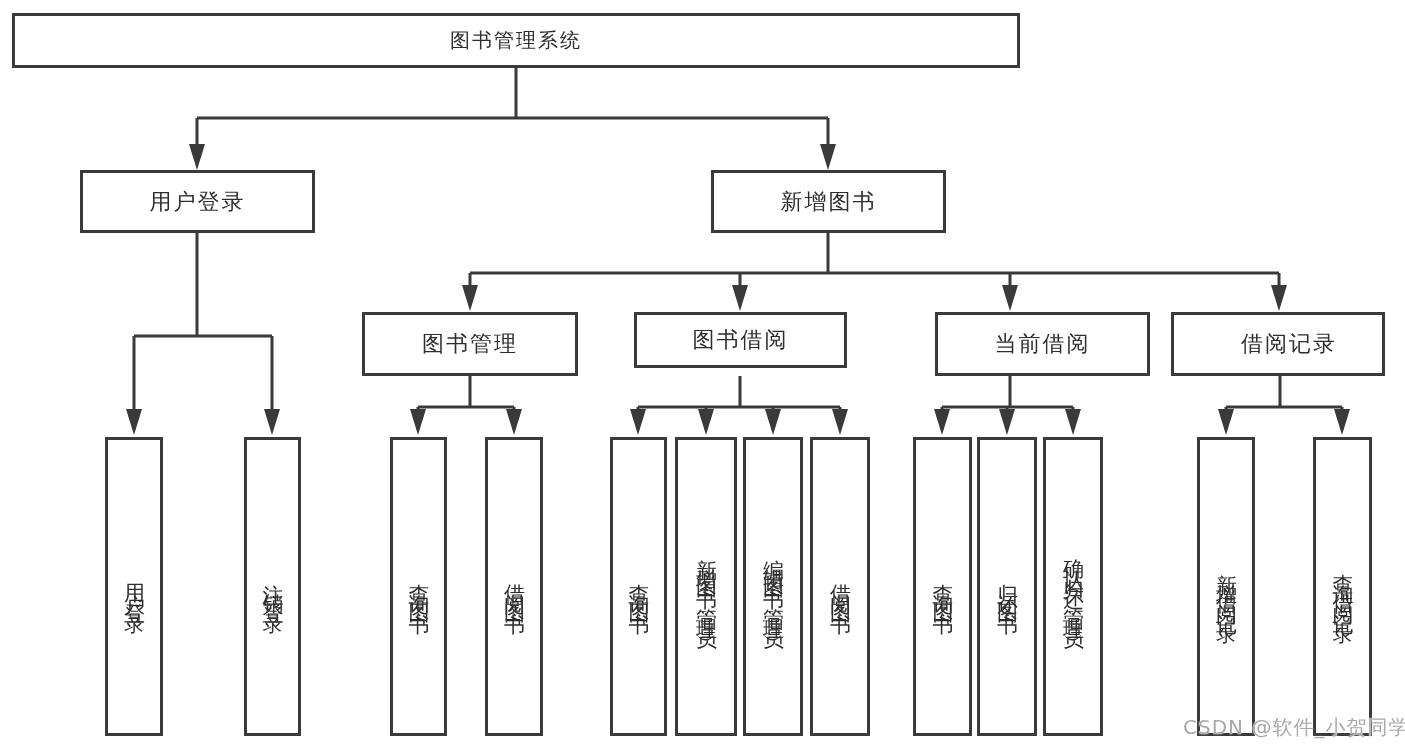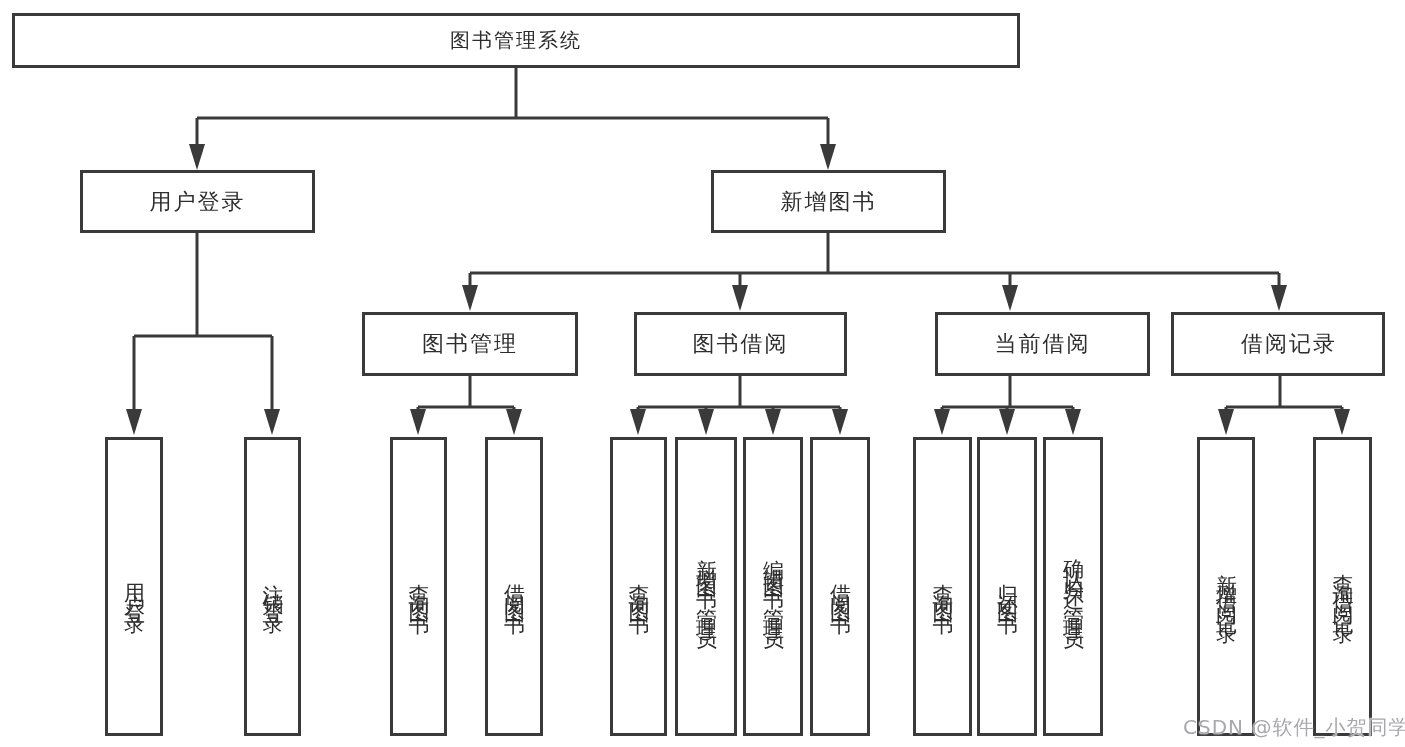--- a/index.html
+++ b/index.html
@@ -80,21 +80,21 @@
   <div class="box h-box" style="left:80px;top:170px;width:235px;height:63px;">
     <span>用户登录</span>
   </div>
   <div class="box h-box" style="left:711px;top:170px;width:235px;height:63px;">
     <span>新增图书</span>
   </div>
 
   <div class="box h-box" style="left:362px;top:312px;width:216px;height:64px;">
     <span>图书管理</span>
   </div>
-  <div class="box h-box" style="left:634px;top:312px;width:213px;height:64px;">
+  <div class="box h-box" style="left:634px;top:312px;width:213px;height:56px;">
     <span>图书借阅</span>
   </div>
   <div class="box h-box" style="left:903px;top:312px;width:215px;height:64px;margin-left:32px;">
     <span>当前借阅</span>
   </div>
   <div class="box h-box" style="left:1171px;top:312px;width:214px;height:64px;padding-left:22px;">
     <span>借阅记录</span>
   </div>
 
   <div class="box v-box" style="left:105px;top:437px;width:58px;height:299px;">

